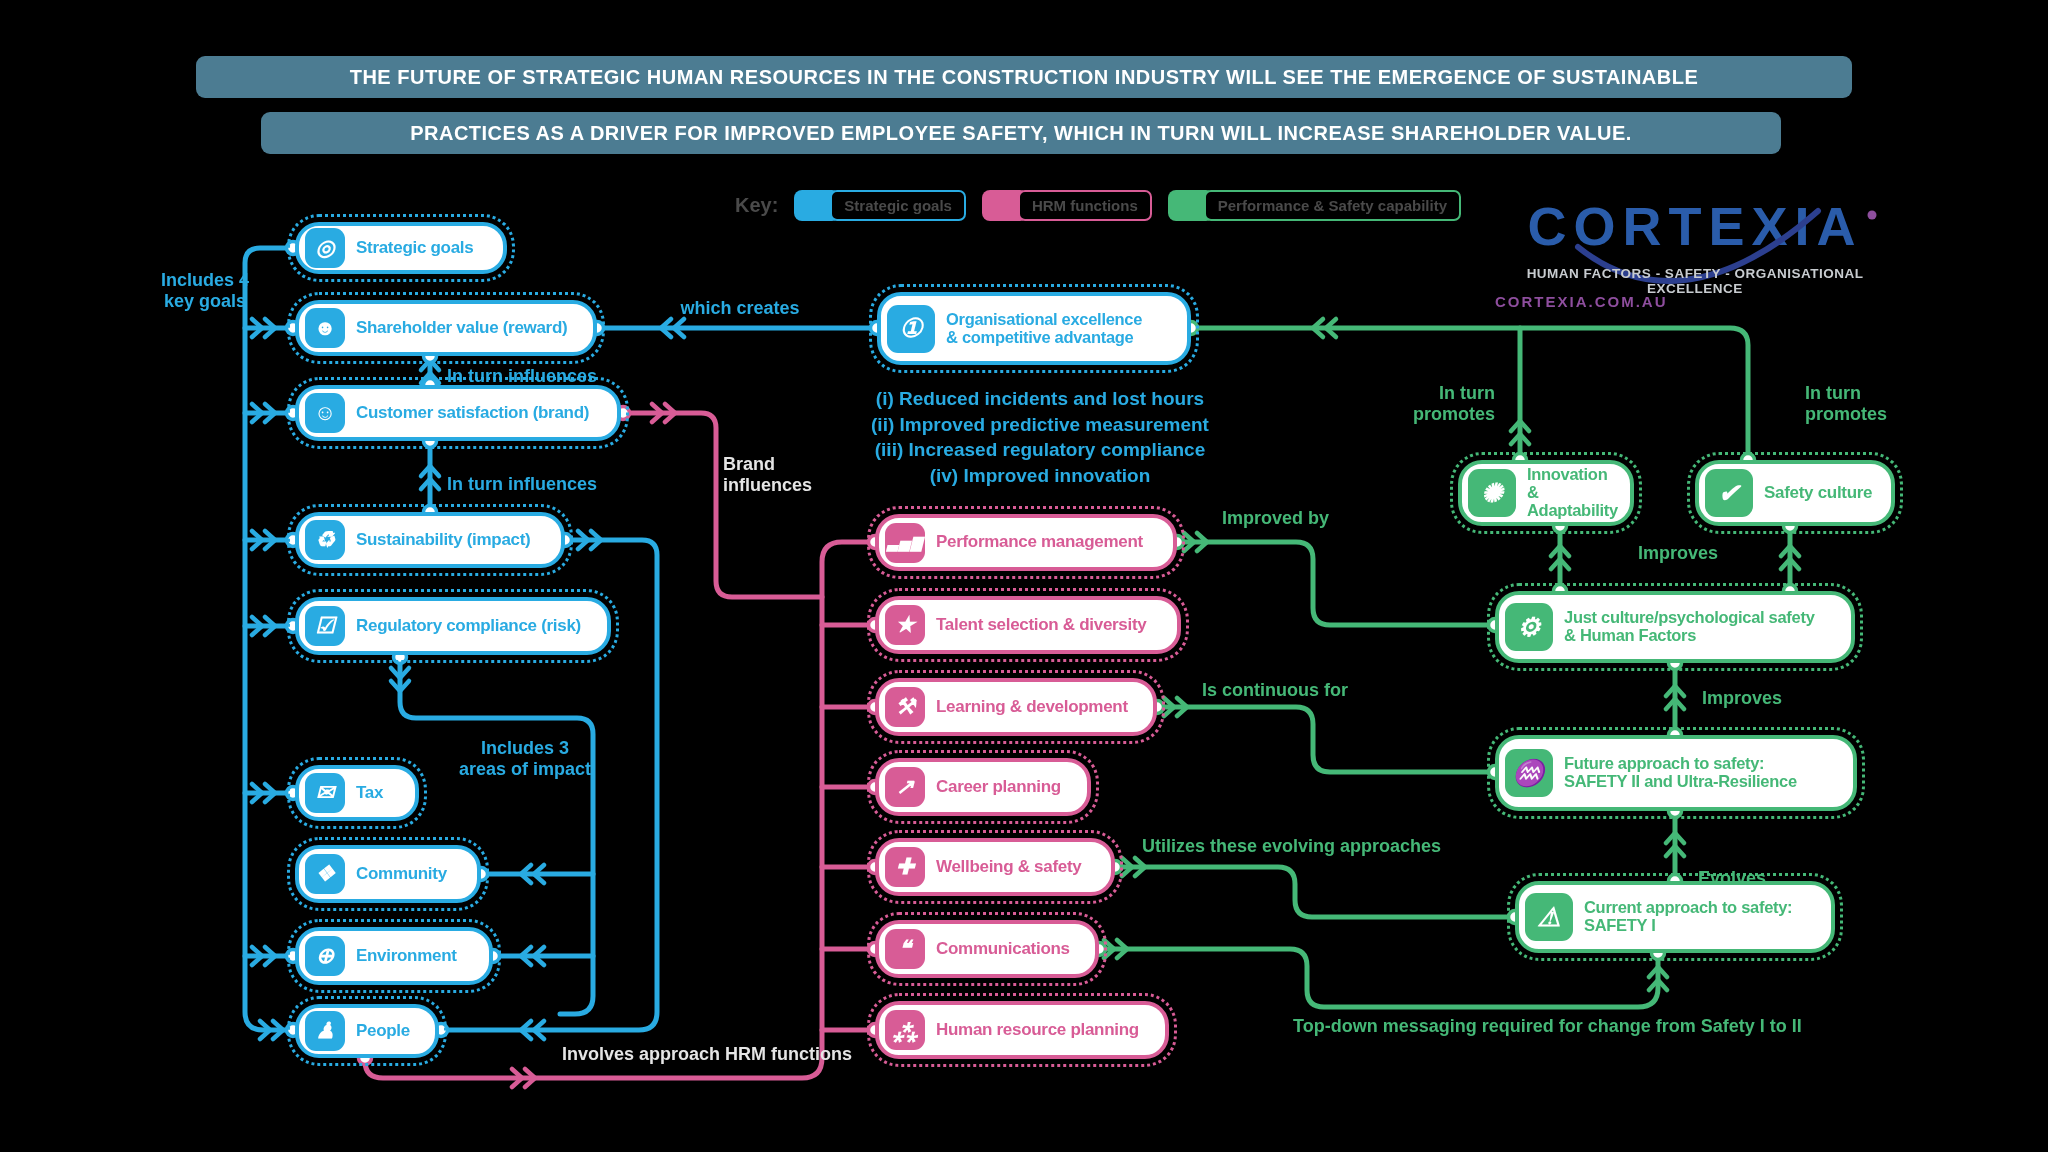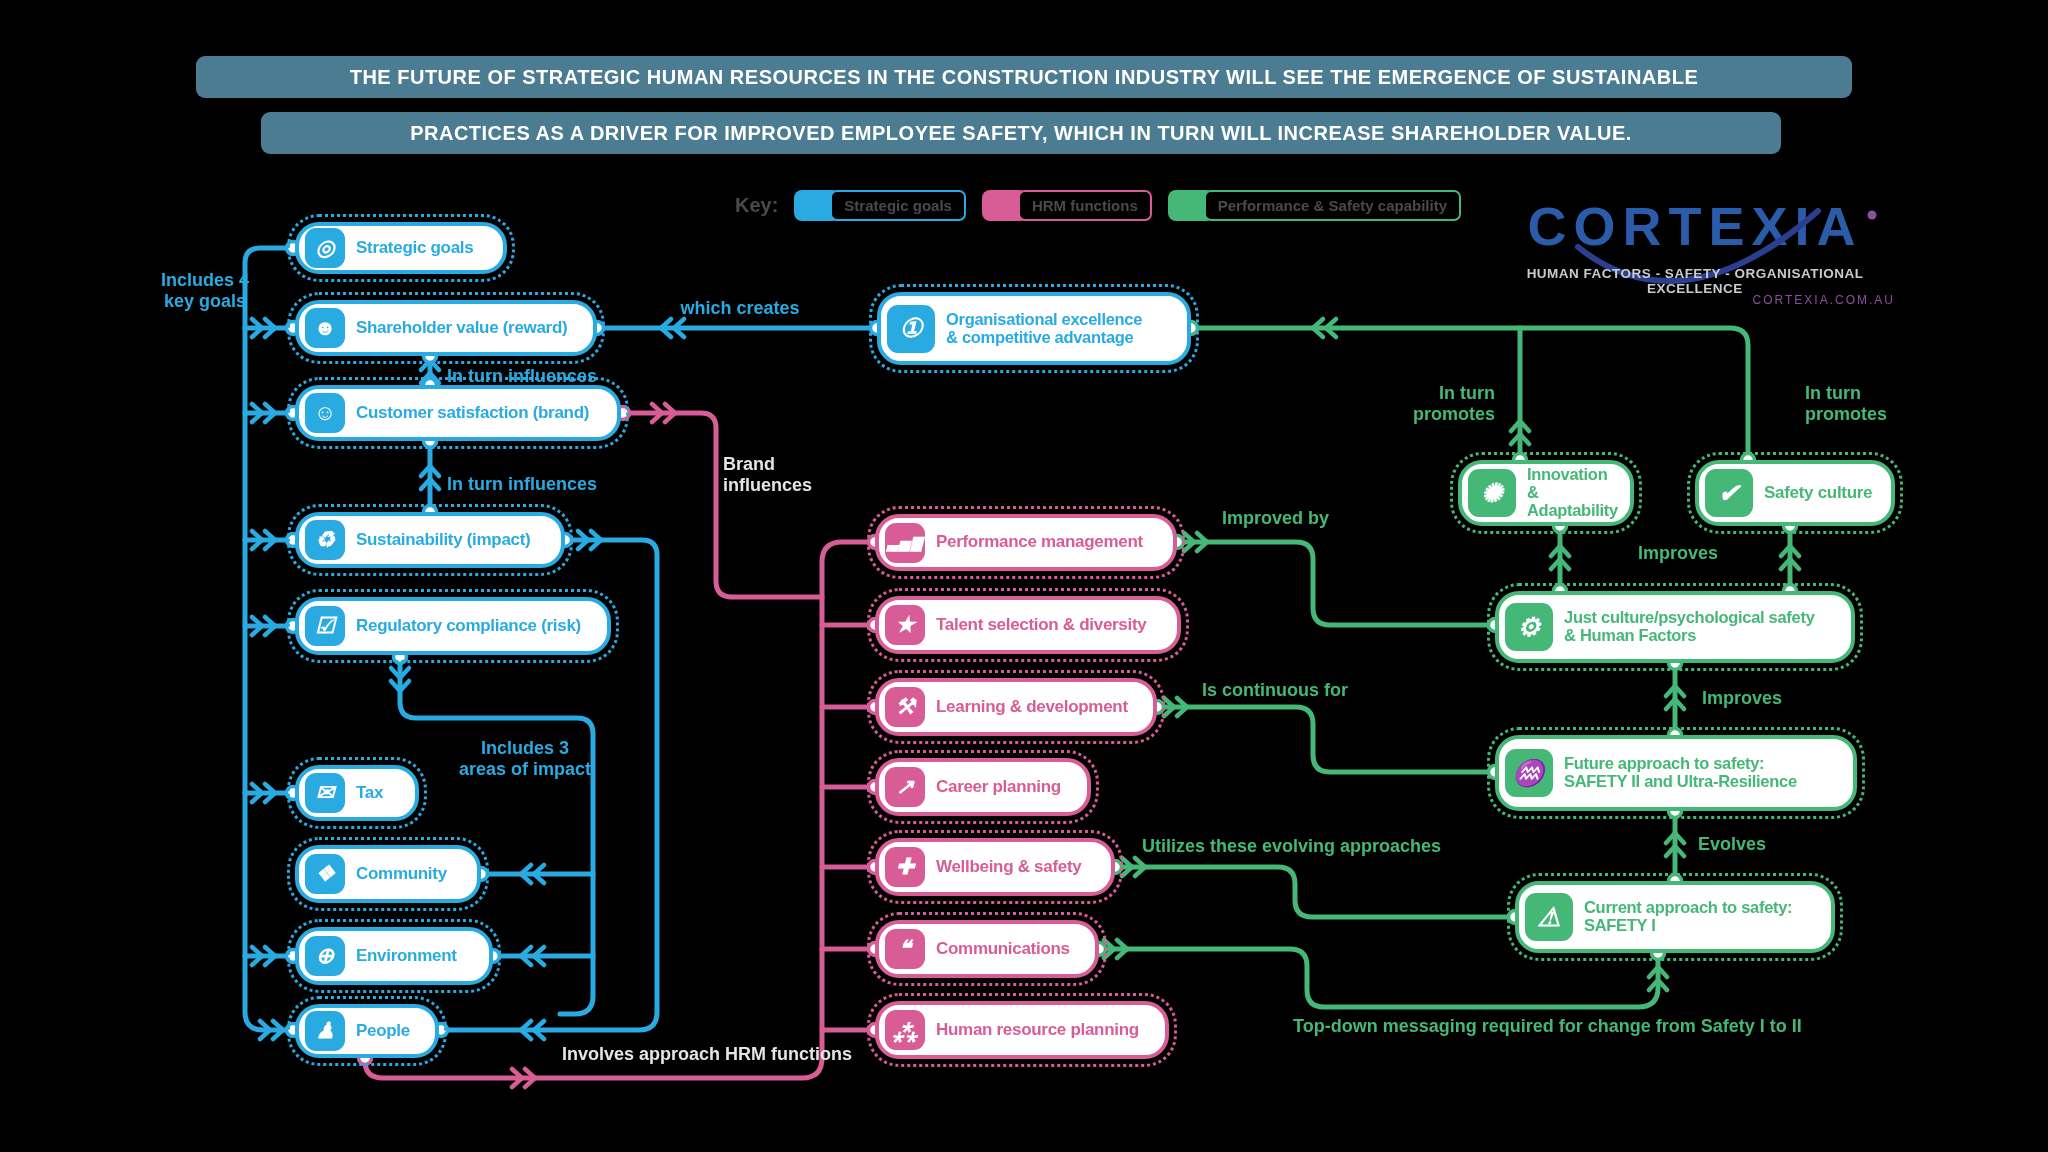--- a/index.html
+++ b/index.html
@@ -32,22 +32,22 @@
   .klabel{margin-left:-10px;background:#000;border:2px solid;border-radius:7px;display:flex;align-items:center;
         justify-content:center;padding:0 12px;font-size:15px;font-weight:bold;color:#4a4a4a;}
   .k-b .kswatch{background:#29ABE2;}.k-b .klabel{border-color:#29ABE2;}
   .k-p .kswatch{background:#D85C96;}.k-p .klabel{border-color:#D85C96;}
   .k-g .kswatch{background:#45B877;}.k-g .klabel{border-color:#45B877;}
   .logo-brand{position:absolute;left:1495px;top:195px;width:400px;text-align:center;color:#2A5CAA;
         font-weight:bold;font-size:54px;letter-spacing:7px;z-index:3;}
   .logo-swoosh{position:absolute;left:1500px;top:205px;z-index:4;}
   .logo-tag{position:absolute;left:1495px;top:266px;width:400px;text-align:center;color:#C8CCD0;
         font-weight:bold;font-size:13.5px;letter-spacing:.5px;z-index:5;}
-  .logo-url{position:absolute;left:1495px;top:293px;width:400px;text-align:right;color:#8E4E9E;
-        font-weight:normal;font-size:12px;letter-spacing:2px;z-index:5;}
+  .logo-url{position:absolute;left:1495px;top:293px;width:400px;text-align:left;color:#8E4E9E;
+        font-weight:bold;font-size:15px;letter-spacing:2px;z-index:5;}
 </style>
 </head>
 <body>
 
 <div class="canvas">
 
   <svg class="wires" width="2048" height="1152">
     <g stroke="#29ABE2" stroke-width="5" fill="none" stroke-linecap="round">
       <path d="M293 248 H260 Q245 248 245 263 V1012 Q245 1030 263 1030 H293"></path>
       <path d="M245 328 H293 M245 413 H293 M245 540 H293 M245 626 H293 M245 793 H293 M245 956 H293"></path>
@@ -247,20 +247,24 @@
     <span class="lbl">People</span>
   </div>
 
   <div class="node b sm" style="left:877px;top:292px;width:314px;height:73px;">
     <span class="tile t48">
         <i>①</i>
       </span>
     <span class="lbl">Organisational excellence
 &amp; competitive advantage</span>
   </div>
+  <div class="outcomes">(i) Reduced incidents and lost hours
+(ii) Improved predictive measurement
+(iii) Increased regulatory compliance
+(iv) Improved innovation</div>
 
   <div class="node p" style="left:875px;top:514px;width:302px;height:57px;">
     <span class="tile">
         <i style="font-size:14px;letter-spacing:1px;">▃▅▇</i>
       </span>
     <span class="lbl">Performance management</span>
   </div>
   <div class="node p" style="left:875px;top:596px;width:306px;height:58px;">
     <span class="tile">
         <i>★</i>
@@ -345,16 +349,16 @@
   <div class="elb lb-p" style="left:562px;top:1044px;">Involves approach HRM functions</div>
   <div class="elb lb-g" style="left:1222px;top:508px;">Improved by</div>
   <div class="elb lb-g" style="left:1202px;top:680px;text-align:right;">Is continuous for</div>
   <div class="elb lb-g" style="left:1142px;top:836px;">Utilizes these evolving approaches</div>
   <div class="elb lb-g" style="left:1380px;top:383px;width:115px;text-align:right;">In turn
 promotes</div>
   <div class="elb lb-g" style="left:1805px;top:383px;">In turn
 promotes</div>
   <div class="elb lb-g" style="left:1638px;top:543px;">Improves</div>
   <div class="elb lb-g" style="left:1702px;top:688px;">Improves</div>
-  <div class="elb lb-g" style="left:1698px;top:834px;">Evolves</div>
+  <div class="elb lb-g" style="left:1698px;top:868px;">Evolves</div>
   <div class="elb lb-g" style="left:1293px;top:1016px;">Top-down messaging required for change from Safety I to II</div>
 
 </div>
 
 </body></html>

